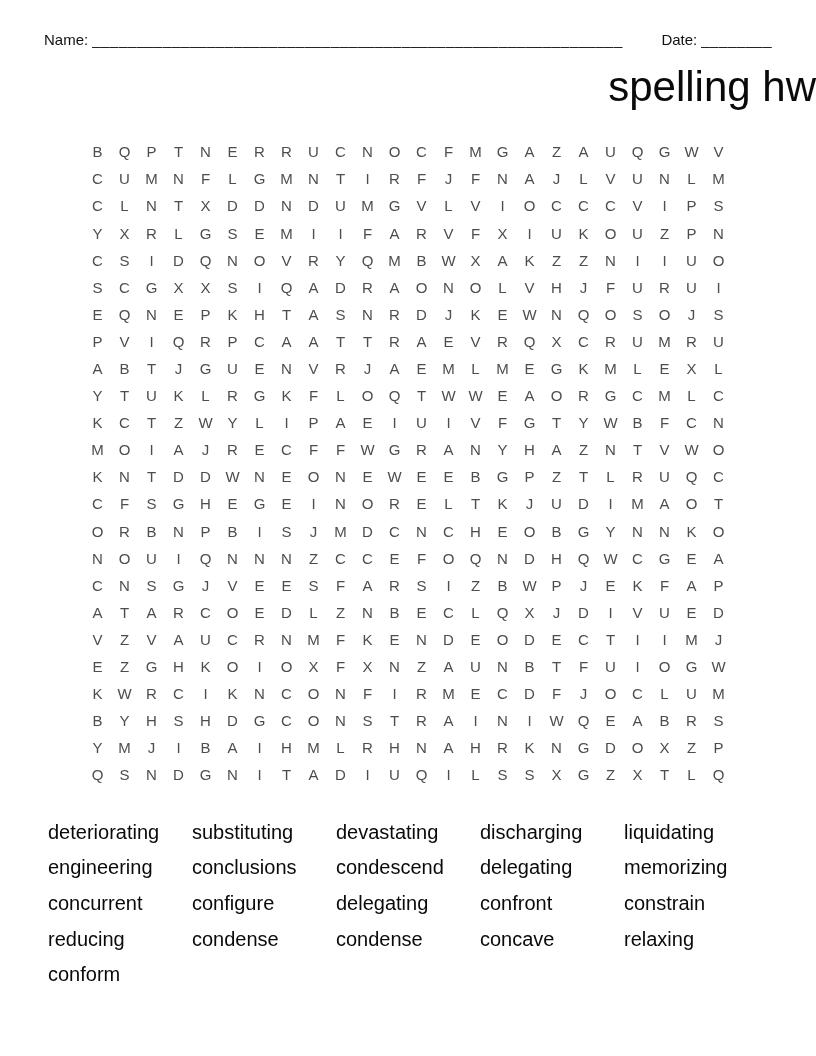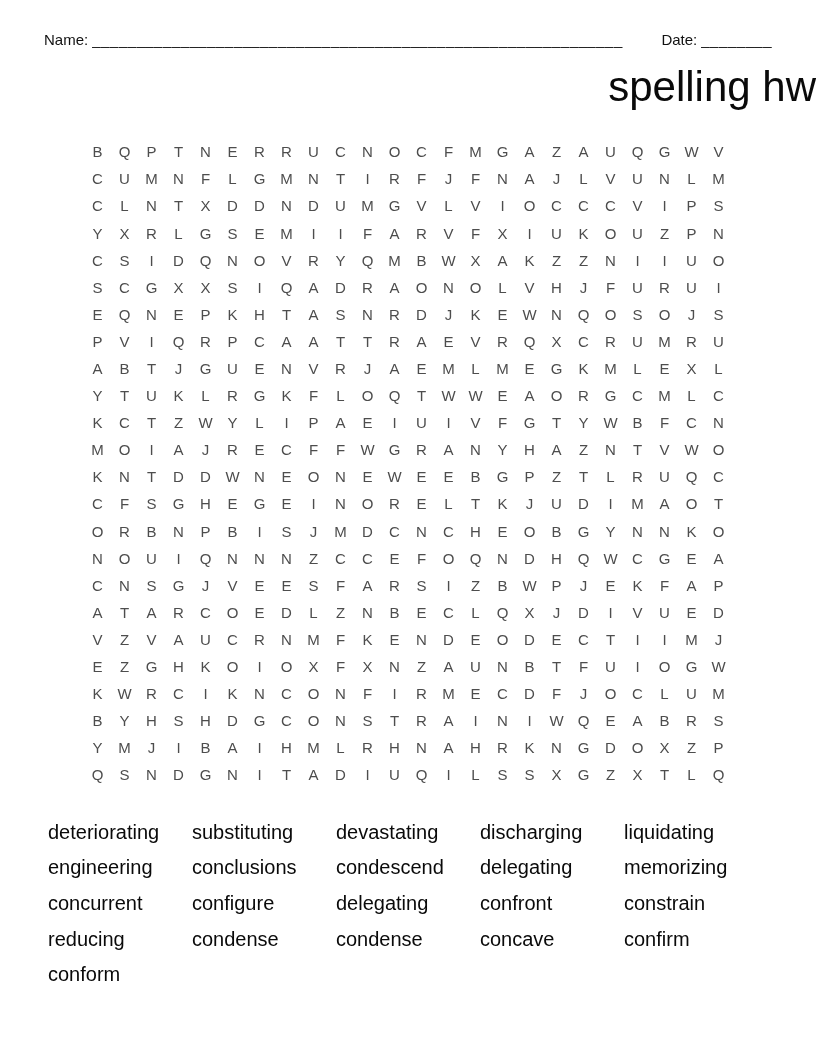--- a/index.html
+++ b/index.html
@@ -693,17 +693,17 @@
       <div class="word">memorizing</div>
       <div class="word">concurrent</div>
       <div class="word">configure</div>
       <div class="word">delegating</div>
       <div class="word">confront</div>
       <div class="word">constrain</div>
       <div class="word">reducing</div>
       <div class="word">condense</div>
       <div class="word">condense</div>
       <div class="word">concave</div>
-      <div class="word">confirm</div>
+      <div class="word">relaxing</div>
       <div class="word">conform</div>
     </div>
 
 </div>
 
 </body></html>

